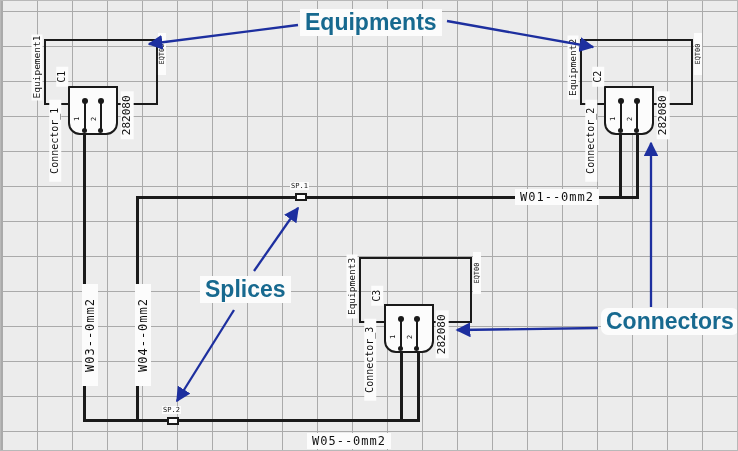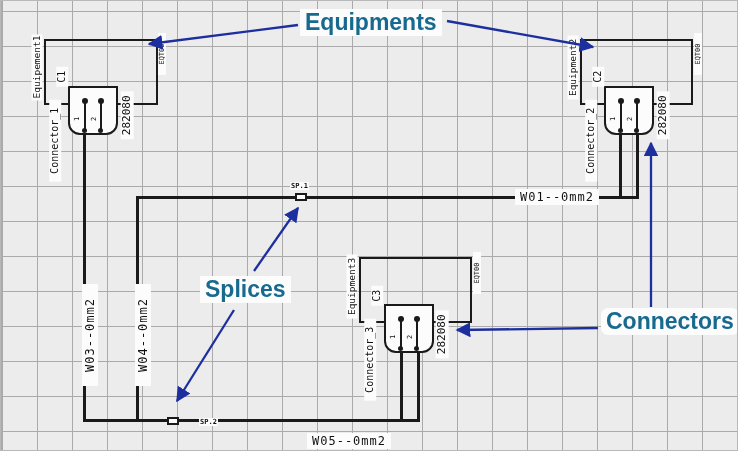--- a/index.html
+++ b/index.html
@@ -25,21 +25,21 @@
   .dot.sm{width:5px;height:5px;}
   
   .cadtxt{background:var(--label-bg);padding:0 2px;white-space:nowrap;line-height:1.15;}
   .rot{transform:rotate(-90deg);text-align:center;}
   .f9{font-size:9.5px;}
   .f10{font-size:10px;}
   .f11{font-size:11px;}
   .f7{font-size:7px;}
   .wlabel{font-size:12px;letter-spacing:1px;background:var(--label-bg);padding:1px 5px;white-space:nowrap;}
   .splice-box{width:12px;height:8px;border:2px solid var(--ink);background:var(--label-bg);box-sizing:border-box;}
-  .splice-lbl{font-size:7px;font-weight:bold;background:var(--label-bg);padding:0 1px;}
+  .splice-lbl{font-size:7px;font-weight:normal;background:var(--label-bg);padding:0 1px;}
   .note{font-family:"Liberation Sans", sans-serif;font-weight:bold;font-size:23px;
         color:var(--teal);background:var(--label-bg);padding:0 5px;white-space:nowrap;}
   svg.arrows{position:absolute;left:0;top:0;pointer-events:none;}
   svg.arrows line{stroke:var(--navy);stroke-width:2.3px;}
 </style>
 </head>
 <body>
 
 <div id="canvas">
 
@@ -101,21 +101,21 @@
   <div class="abs rot f7" style="left:405px;top:332px;width:8px;">2</div>
 
   <div class="abs wlabel" style="left:514px;top:188px;">W01--0mm2</div>
   <div class="abs wlabel" style="left:306px;top:432px;">W05--0mm2</div>
   <div class="abs wlabel rot" style="left:38px;top:326px;width:92px;">W03--0mm2</div>
   <div class="abs wlabel rot" style="left:91px;top:326px;width:92px;">W04--0mm2</div>
 
   <div class="abs splice-box" style="left:294px;top:192px;"></div>
   <div class="abs splice-lbl" style="left:289px;top:181px;">SP.1</div>
   <div class="abs splice-box" style="left:166px;top:416px;"></div>
-  <div class="abs splice-lbl" style="left:161px;top:417px;margin-left:37px;">SP.2</div>
+  <div class="abs splice-lbl" style="left:161px;top:405px;">SP.2</div>
 
   <svg class="arrows" width="738" height="451" viewBox="0 0 738 451">
     <defs>
       <marker id="ah" viewBox="0 0 10 10" refX="9" refY="5" markerWidth="6.5" markerHeight="6.5" orient="auto-start-reverse">
         <path d="M0,0 L10,5 L0,10 z" style="fill:var(--navy)"></path>
       </marker>
     </defs>
     <line x1="297" y1="24" x2="148" y2="43" marker-end="url(#ah)"></line>
     <line x1="446" y1="20" x2="592" y2="46" marker-end="url(#ah)"></line>
     <line x1="253" y1="270" x2="297" y2="207" marker-end="url(#ah)"></line>

